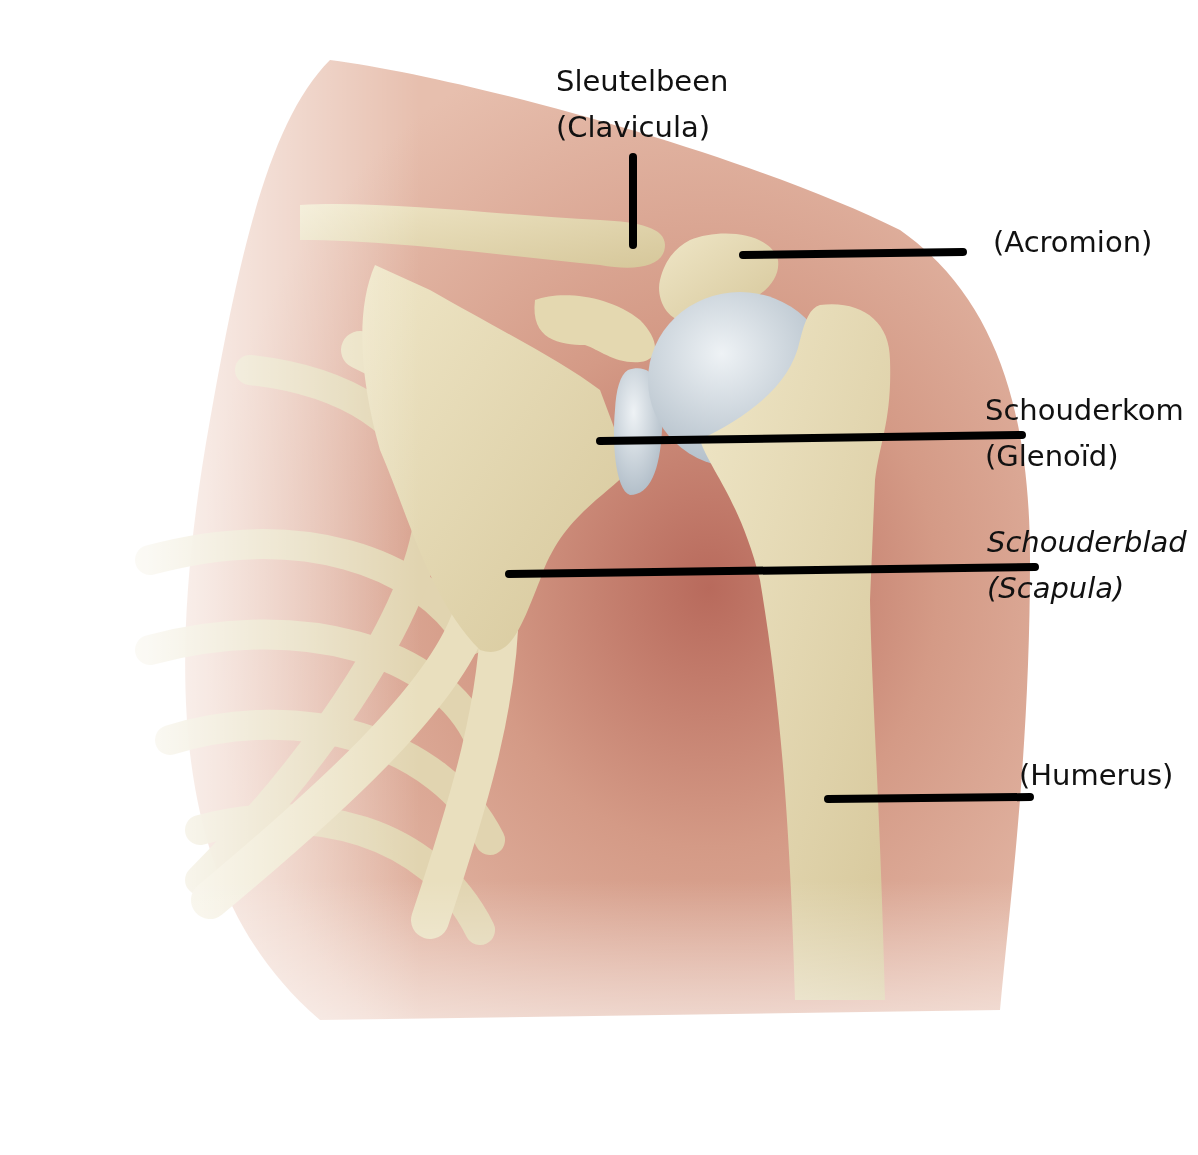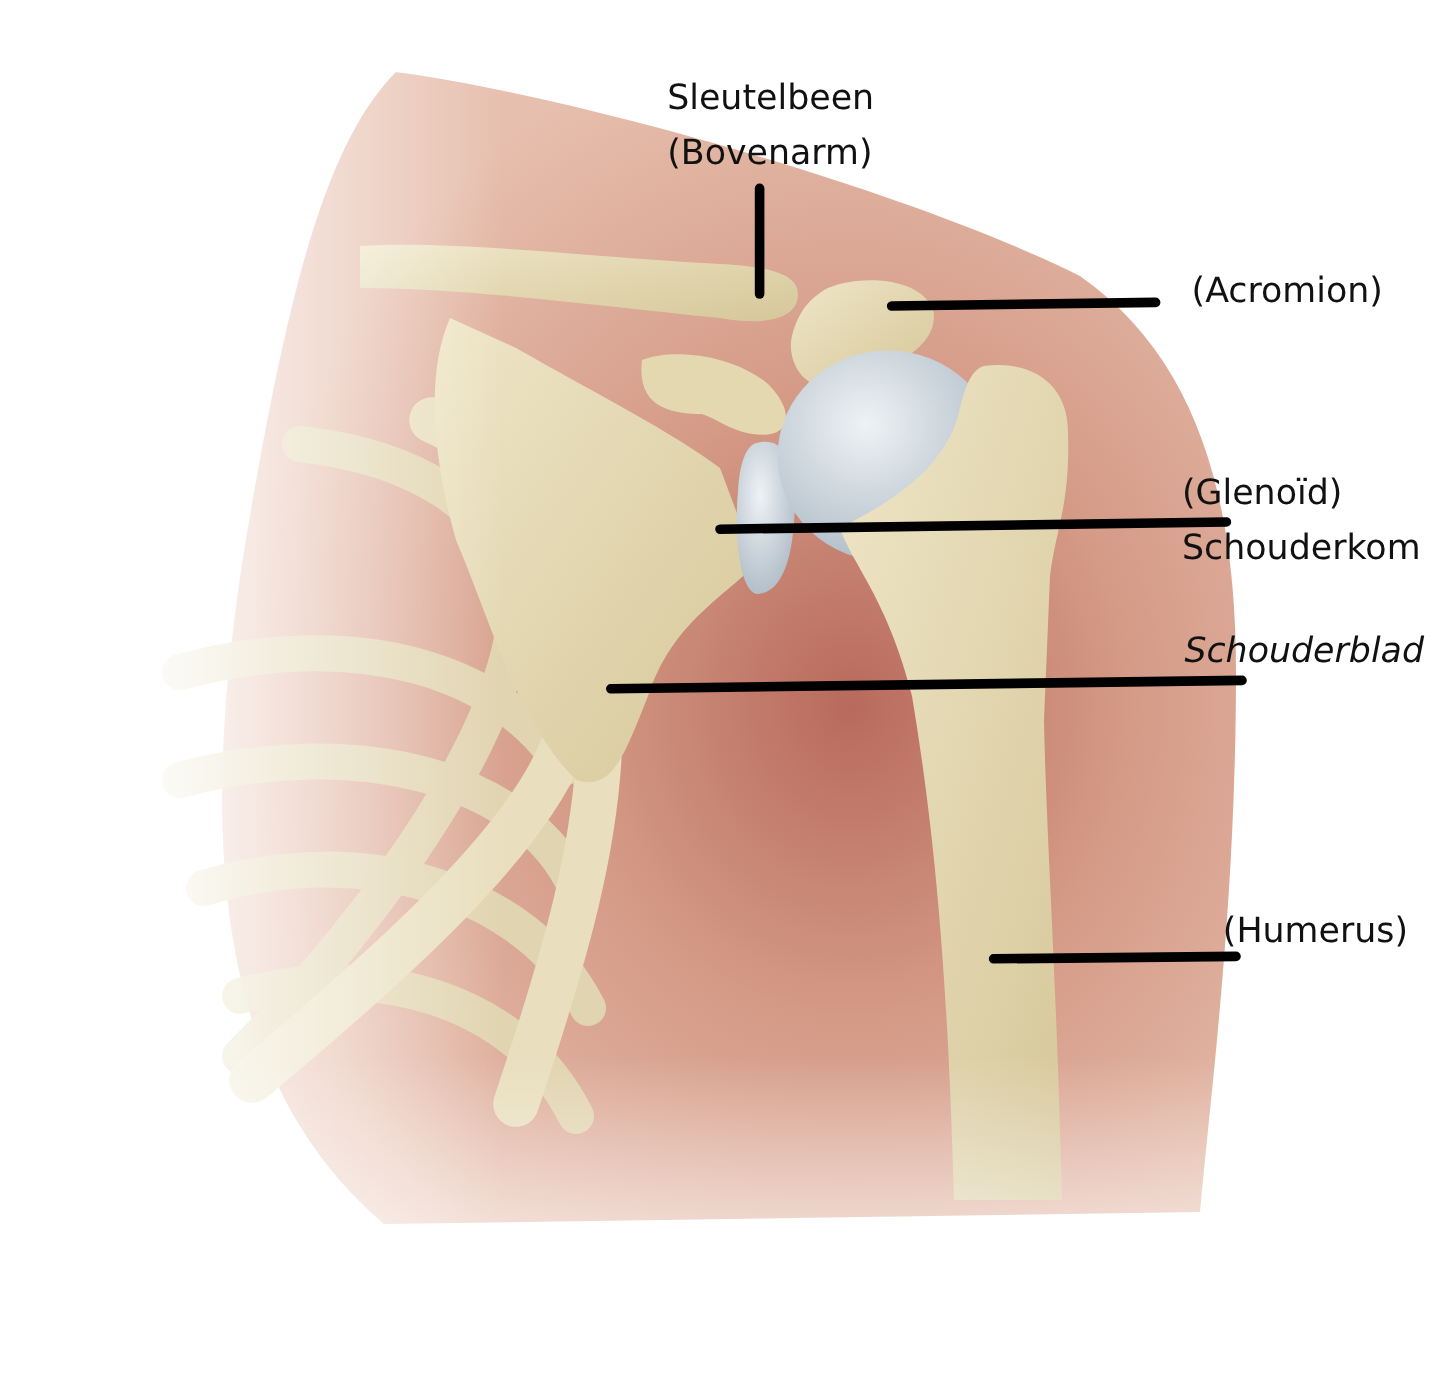--- a/index.html
+++ b/index.html
@@ -73,32 +73,33 @@
       <line x1="633" y1="157" x2="633" y2="245"></line>
       <line x1="743" y1="255" x2="963" y2="252"></line>
       <line x1="600" y1="441" x2="1022" y2="435"></line>
       <line x1="509" y1="574" x2="1035" y2="567"></line>
       <line x1="828" y1="799" x2="1030" y2="797"></line>
     </g>
   </svg>
 
   <div class="label" style="left:556px; top:58px;">
     <span>Sleutelbeen</span>
-    <span>(Bovenarm)</span>
+    <span>(Clavicula)</span>
   </div>
 
   <div class="label" style="left:993px; top:219px;">
     <span>(Acromion)</span>
   </div>
 
   <div class="label" style="left:985px; top:387px;">
+    <span>Schouderkom</span>
     <span>(Glenoïd)</span>
-    <span>Schouderkom</span>
   </div>
 
   <div class="label" style="left:987px; top:519px;font-style:italic;">
     <span>Schouderblad</span>
+    <span>(Scapula)</span>
   </div>
 
   <div class="label" style="left:1019px; top:752px;">
     <span>(Humerus)</span>
   </div>
 </div>
 
 </body></html>

